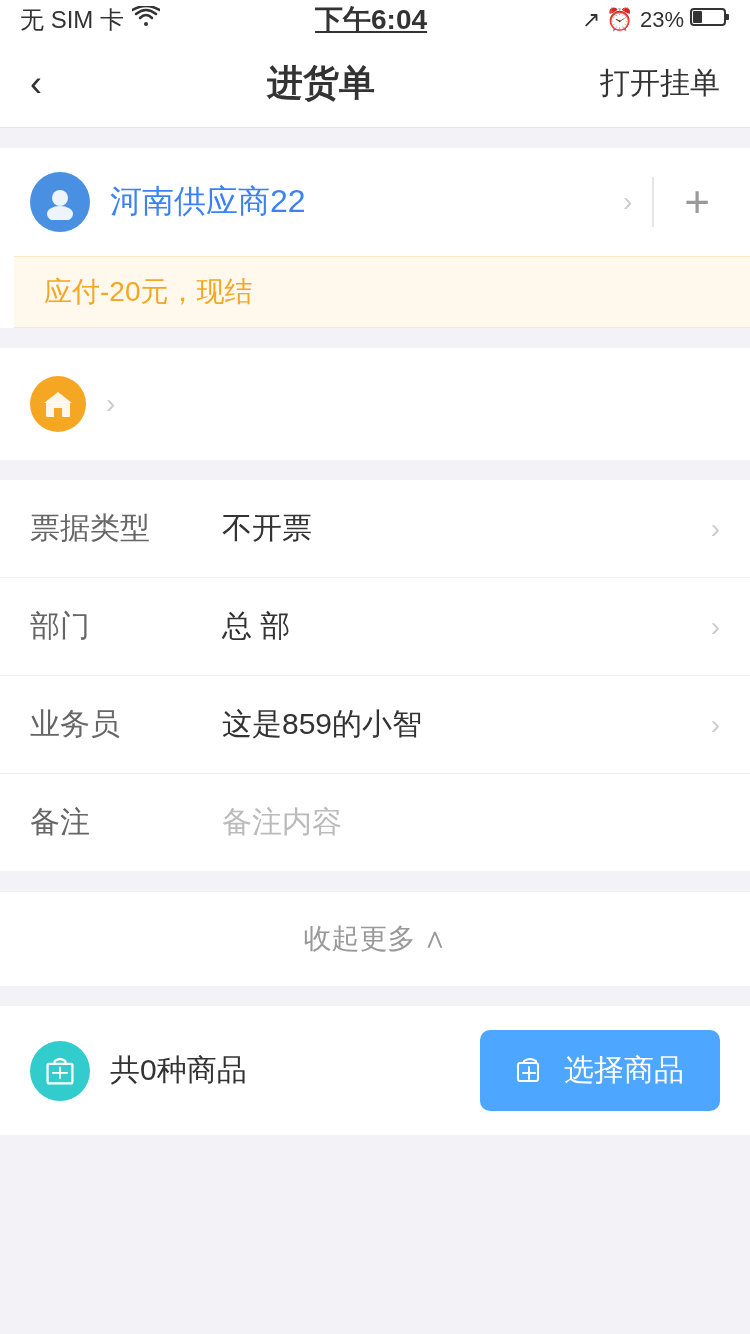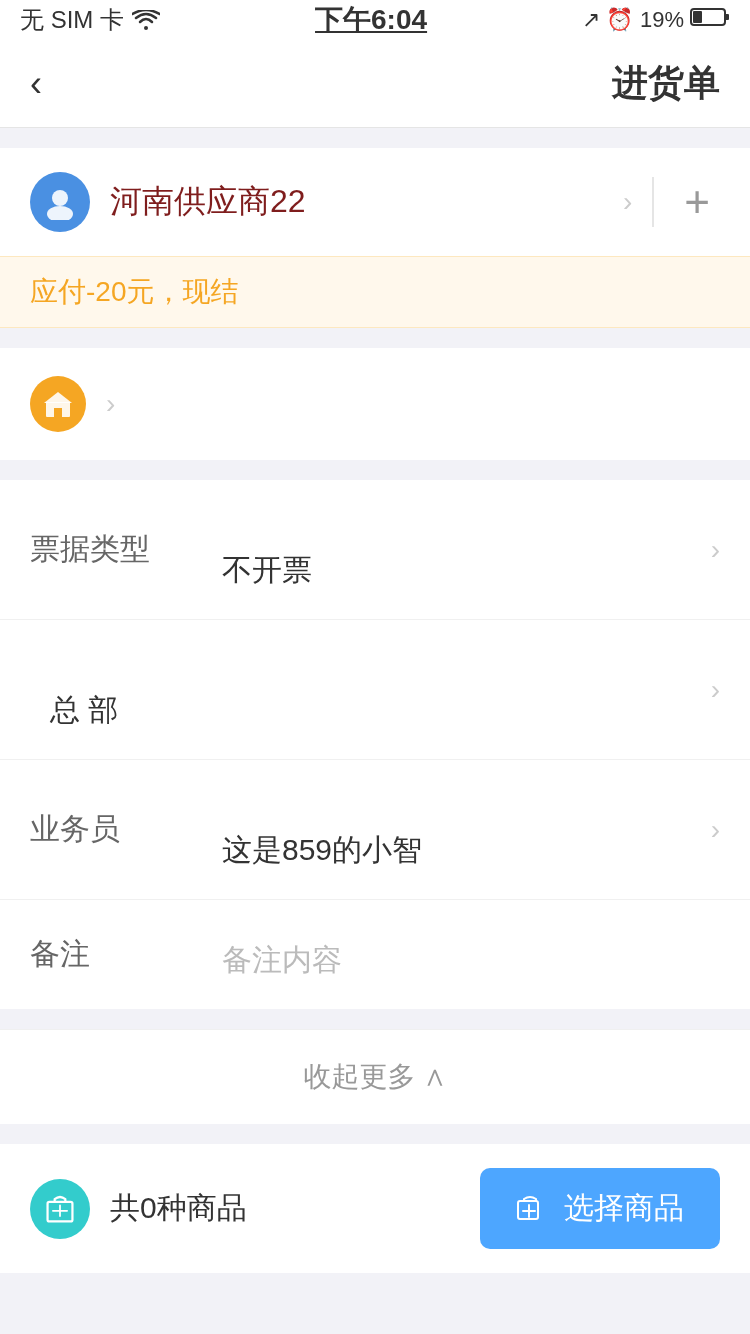--- a/index.html
+++ b/index.html
@@ -19,21 +19,21 @@
       width: 750px;
       height: 40px;
       background: #fff;
       display: flex;
       align-items: center;
       justify-content: space-between;
       padding: 0 20px;
       font-size: 24px;
       color: #333;
     }
-    .status-left { display: flex; align-items: flex-end; gap: 8px; }
+    .status-left { display: flex; align-items: flex-start; gap: 8px; }
     .status-center { font-weight: 600; font-size: 28px; text-decoration: underline; }
     .status-right { display: flex; align-items: center; gap: 6px; }
 
     
     .nav-bar {
       width: 750px;
       height: 88px;
       background: #fff;
       display: flex;
       align-items: center;
@@ -85,21 +85,21 @@
       display: flex;
       align-items: center;
       justify-content: center;
       margin-right: 20px;
       flex-shrink: 0;
     }
     .supplier-avatar svg { width: 36px; height: 36px; }
     .supplier-name {
       flex: 1;
       font-size: 32px;
-      color: #7f1d1d;
+      color: #3b82f6;
     }
     .chevron-icon {
       color: #ccc;
       font-size: 28px;
       margin-right: 0;
     }
     .supplier-divider {
       width: 2px;
       height: 50px;
       background: #e5e5e5;
@@ -113,20 +113,21 @@
     }
 
     
     .notice-bar {
       background: #fff8ec;
       padding: 16px 30px;
       font-size: 28px;
       color: #f5a623;
       border-top: 1px solid #fde8c0;
       border-bottom: 1px solid #fde8c0;
+      margin-left: 14px;
     }
 
     
     .warehouse-row {
       background: #fff;
       display: flex;
       align-items: center;
       padding: 28px 30px;
       margin-top: 20px;
     }
@@ -166,28 +167,26 @@
       font-size: 30px;
       color: #666;
       width: 140px;
       flex-shrink: 0;
     }
     .form-value {
       flex: 1;
       font-size: 30px;
       color: #333;
       margin-left: 20px;
-      margin-top: 42px;
     }
     .form-placeholder {
       flex: 1;
       font-size: 30px;
       color: #bbb;
       margin-left: 20px;
-      margin-top: 12px;
     }
 
     
     .collapse-row {
       background: #fff;
       text-align: center;
       padding: 28px 30px;
       margin-top: 20px;
       font-size: 28px;
       color: #999;
@@ -244,34 +243,35 @@
         <path d="M8 12 Q14 6 20 12" stroke="#333" stroke-width="2.5" fill="none" stroke-linecap="round"></path>
         <path d="M4 8 Q14 0 24 8" stroke="#333" stroke-width="2.5" fill="none" stroke-linecap="round"></path>
         <path d="M0.5 4 Q14 -4 27.5 4" stroke="#333" stroke-width="2.5" fill="none" stroke-linecap="round"></path>
       </svg>
     </span>
   </div>
   <div class="status-center">下午6:04</div>
   <div class="status-right">
     <span style="font-size:22px;">↗</span>
     <span style="font-size:22px;">⏰</span>
-    <span style="font-size:22px;">19%</span>
+    <span style="font-size:22px;">23%</span>
     <span>
       <svg width="40" height="22" viewBox="0 0 40 22">
         <rect x="1" y="3" width="34" height="16" rx="3" ry="3" stroke="#333" stroke-width="2" fill="none"></rect>
         <rect x="35" y="8" width="4" height="6" rx="1" fill="#333"></rect>
         <rect x="3" y="5" width="9" height="12" rx="1" fill="#333"></rect>
       </svg>
     </span>
   </div>
 </div>
 
 <div class="nav-bar">
   <span class="nav-back">‹</span>
   <span class="nav-title">进货单</span>
+  <span class="nav-action">打开挂单</span>
 </div>
 
 <div class="section-gap"></div>
 
 <div class="card">
   <div class="supplier-row">
     <div class="supplier-avatar">
       <svg viewBox="0 0 36 36" fill="none">
         <circle cx="18" cy="14" r="8" fill="#fff" opacity="0.9"></circle>
         <ellipse cx="18" cy="30" rx="13" ry="8" fill="#fff" opacity="0.9"></ellipse>
@@ -301,20 +301,21 @@
 
 <div class="form-section">
 
   <div class="form-row">
     <span class="form-label">票据类型</span>
     <span class="form-value">不开票</span>
     <span class="chevron-icon">›</span>
   </div>
 
   <div class="form-row">
+    <span class="form-label">部门</span>
     <span class="form-value">总 部</span>
     <span class="chevron-icon">›</span>
   </div>
 
   <div class="form-row">
     <span class="form-label">业务员</span>
     <span class="form-value">这是859的小智</span>
     <span class="chevron-icon">›</span>
   </div>
 

